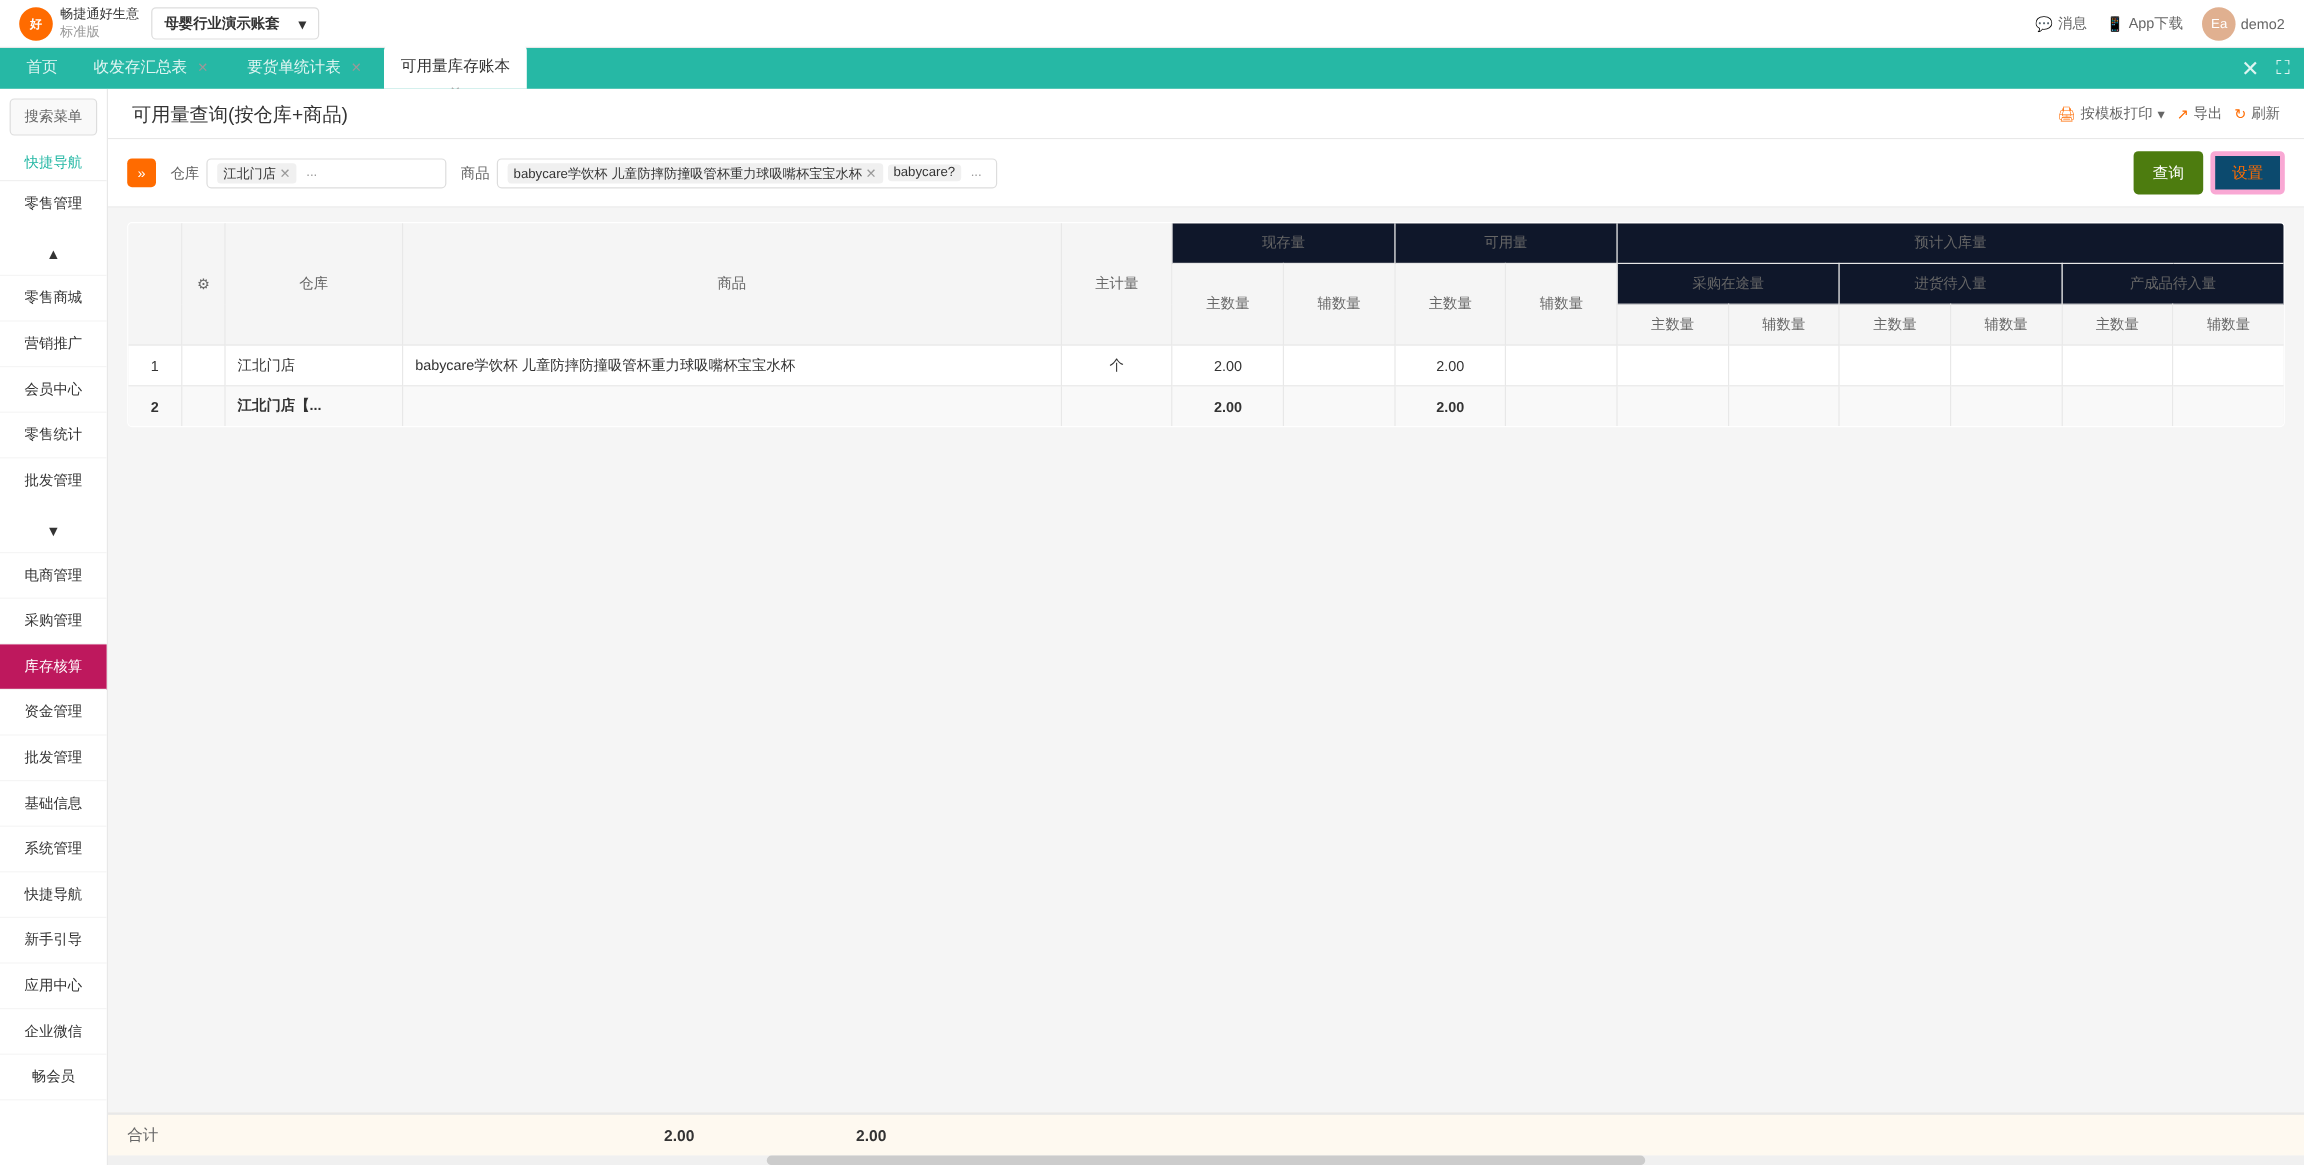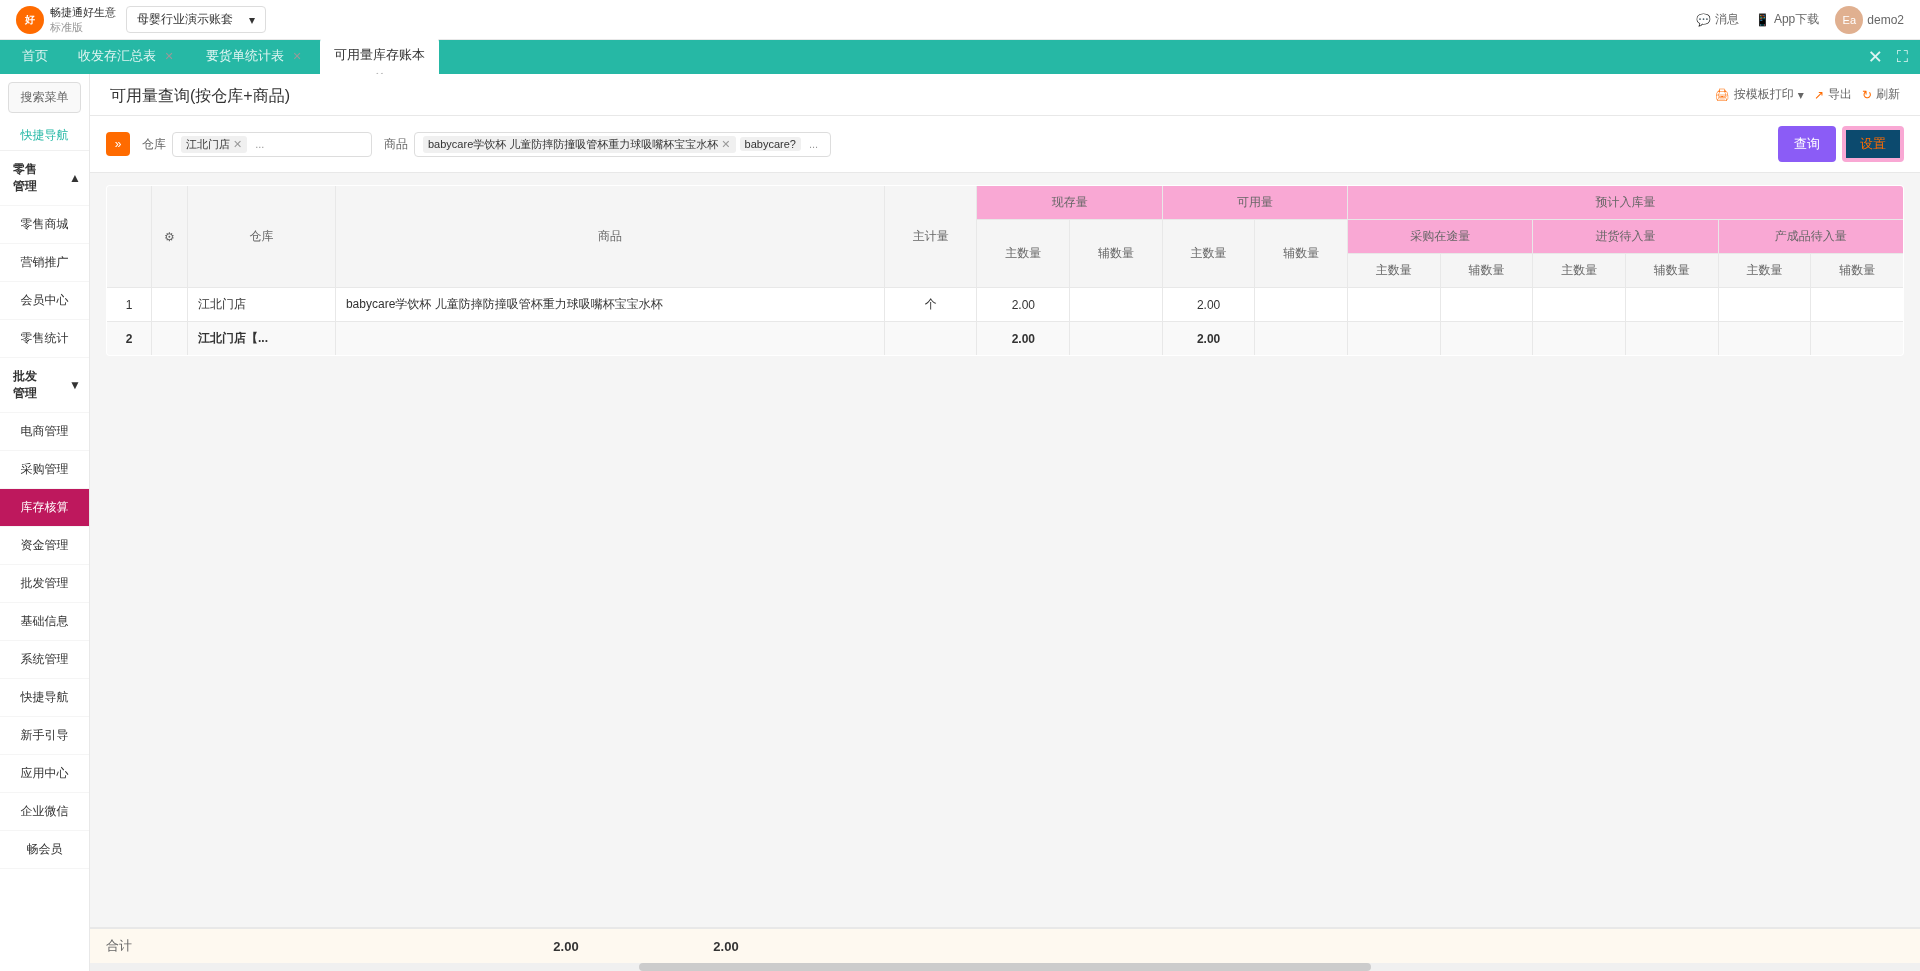--- a/index.html
+++ b/index.html
@@ -52,20 +52,21 @@
       align-items: center;
       gap: 4px;
       padding: 4px 10px;
       border: 1px solid #ddd;
       border-radius: 4px;
       cursor: pointer;
       font-size: 12px;
       color: #333;
       background: #fff;
       min-width: 140px;
+      font-weight: bold;
     }
     .top-bar-right {
       display: flex;
       align-items: center;
       gap: 16px;
     }
     .top-bar-btn {
       display: flex;
       align-items: center;
       gap: 4px;
@@ -191,24 +192,24 @@
       flex-direction: column;
       align-items: center;
       gap: 2px;
     }
     .sidebar-item.active {
       background: #be185d;
       color: #fff;
     }
     .sidebar-item.group-header {
       display: flex;
-      flex-direction: row;
+      flex-direction: column;
       justify-content: space-between;
       align-items: center;
-      font-weight: 700;
+      font-weight: 400;
       gap: 27px;
     }
 
     
     .content-area {
       flex: 1;
       display: flex;
       flex-direction: column;
       overflow: hidden;
       background: #f5f5f5;
@@ -298,21 +299,21 @@
       color: #999;
       font-size: 11px;
       padding: 0 4px;
     }
     .filter-buttons {
       margin-left: auto;
       display: flex;
       gap: 6px;
     }
     .btn-query {
-      background: #8b5cf6;
+      background: #4d7c0f;
       color: #fff;
       border: none;
       border-radius: 4px;
       padding: 6px 16px;
       cursor: pointer;
       font-size: 13px;
     }
     .btn-settings {
       background: #0c4a6e;
       color: #ff6b00;
@@ -342,21 +343,21 @@
       padding: 8px 10px;
       text-align: center;
       font-size: 12px;
     }
     .data-table thead th {
       background: #f5f5f5;
       color: #666;
       font-weight: 500;
     }
     .data-table thead .group-th {
-      background: #f9a8d4;
+      background: #0f172a;
     }
     .data-table td.text-left {
       text-align: left;
     }
     .settings-icon-cell {
       width: 36px;
     }
 
     
     .table-footer {

